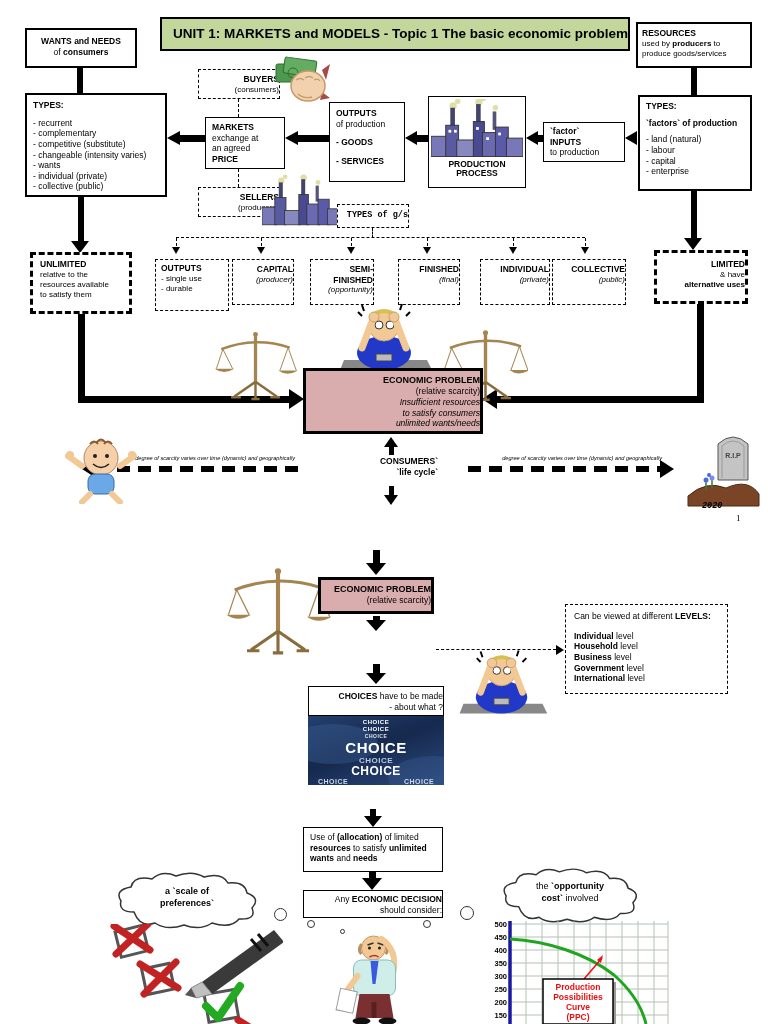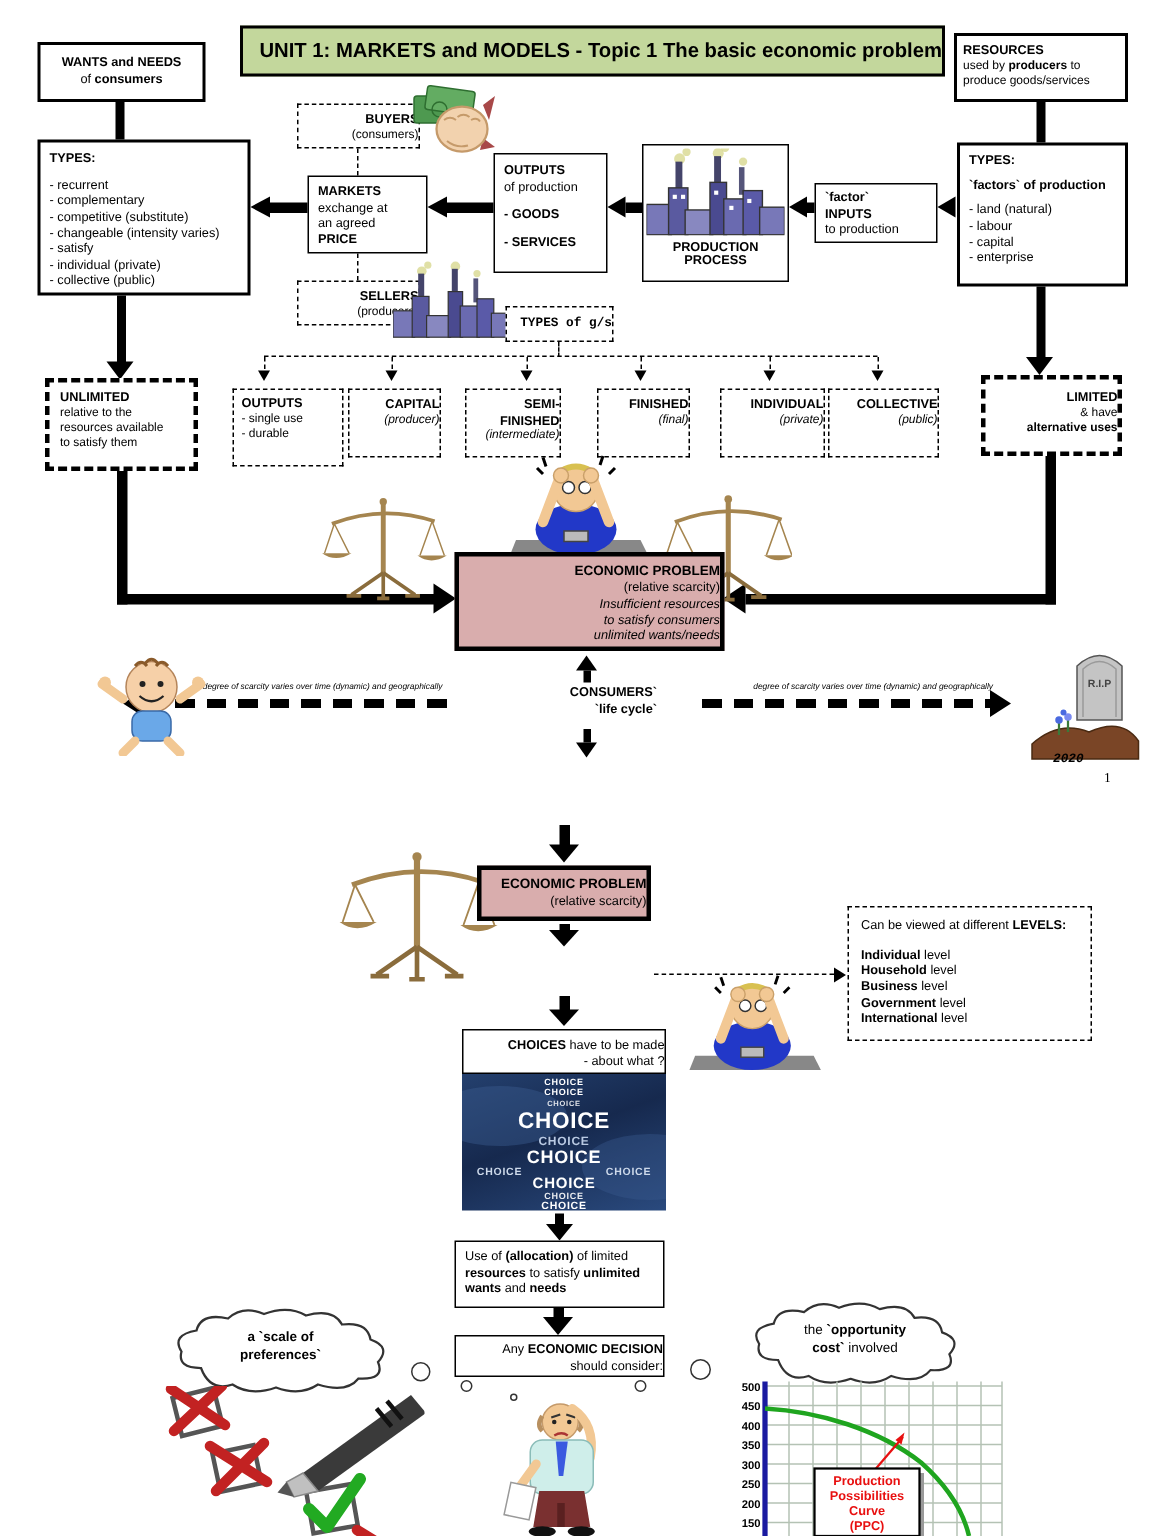--- a/index.html
+++ b/index.html
@@ -43,21 +43,21 @@
     <div><span>used by </span><span class="b">producers</span><span> to</span></div>
     <div>produce goods/services</div>
   </div>
 
   <div class="box" style="left:25px;top:93px;width:142px;height:104px;padding:5px 6px;font-size:8.5px;">
     <div class="b" style="margin-bottom:7px;">TYPES:</div>
     <div>- recurrent</div>
     <div>- complementary</div>
     <div>- competitive (substitute)</div>
     <div>- changeable (intensity varies)</div>
-    <div>- satisfy</div>
+    <div>- wants</div>
     <div>- individual (private)</div>
     <div>- collective (public)</div>
   </div>
 
   <div class="box" style="left:638px;top:95px;width:114px;height:96px;padding:4px 6px;font-size:8.5px;">
     <div class="b" style="margin-bottom:6px;">TYPES:</div>
     <div class="b" style="margin-bottom:6px;">`factors` of production</div>
     <div>- land (natural)</div>
     <div>- labour</div>
     <div>- capital</div>
@@ -199,21 +199,21 @@
     <div class="b f85">OUTPUTS</div>
     <div>- single use</div>
     <div>- durable</div>
   </div>
   <div class="dbox c" style="left:232px;top:259px;width:62px;height:46px;padding-top:4px;">
     <div class="b f85">CAPITAL</div>
     <div class="i">(producer)</div>
   </div>
   <div class="dbox c" style="left:310px;top:259px;width:64px;height:46px;padding-top:4px;">
     <div class="b f85">SEMI-FINISHED</div>
-    <div class="i">(intermediate)</div>
+    <div class="i">(opportunity)</div>
   </div>
   <div class="dbox c" style="left:398px;top:259px;width:62px;height:46px;padding-top:4px;">
     <div class="b f85">FINISHED</div>
     <div class="i">(final)</div>
   </div>
   <div class="dbox c" style="left:480px;top:259px;width:70px;height:46px;padding-top:4px;">
     <div class="b f85">INDIVIDUAL</div>
     <div class="i">(private)</div>
   </div>
   <div class="dbox c" style="left:552px;top:259px;width:74px;height:46px;padding-top:4px;">
@@ -378,21 +378,21 @@
   </svg>
 
   <div class="vl" style="left:373px;top:664px;width:7px;height:10px;"></div>
   <div class="tri" style="left:366px;top:673px;border-left:10px solid transparent;border-right:10px solid transparent;border-top:11px solid #000;"></div>
 
   <div class="box thin c" style="left:308px;top:686px;width:136px;height:30px;padding-top:4px;font-size:8.5px;">
     <div><span class="b">CHOICES</span><span> have to be made</span></div>
     <div>- about what ?</div>
   </div>
 
-  <div class="abs" style="left:308px;top:716px;width:136px;height:91px;background:linear-gradient(160deg,#24406e 0%,#16294e 45%,#2a4a7e 100%);overflow:hidden;">
+  <div class="abs" style="left:308px;top:716px;width:136px;height:69px;background:linear-gradient(160deg,#24406e 0%,#16294e 45%,#2a4a7e 100%);overflow:hidden;">
     <div class="abs" style="left:-20px;top:8px;width:90px;height:40px;background:#3a5a8e;opacity:.45;border-radius:50%;"></div>
     <div class="abs" style="left:80px;top:40px;width:90px;height:44px;background:#3a5a8e;opacity:.4;border-radius:50%;"></div>
     <span class="chw" style="top:3px;font-size:6px;">CHOICE</span>
     <span class="chw" style="top:10px;font-size:6px;">CHOICE</span>
     <span class="chw" style="top:17px;font-size:5px;opacity:.85;">CHOICE</span>
     <span class="chw" style="top:23px;font-size:15px;">CHOICE</span>
     <span class="chw" style="top:40px;font-size:8px;color:#b9c9e2;">CHOICE</span>
     <span class="chw" style="top:48px;font-size:12px;">CHOICE</span>
     <span class="chw" style="top:62px;width:50px;left:0;font-size:7px;color:#cdd9ea;">CHOICE</span>
     <span class="chw" style="top:62px;width:50px;left:86px;font-size:7px;color:#cdd9ea;">CHOICE</span>

